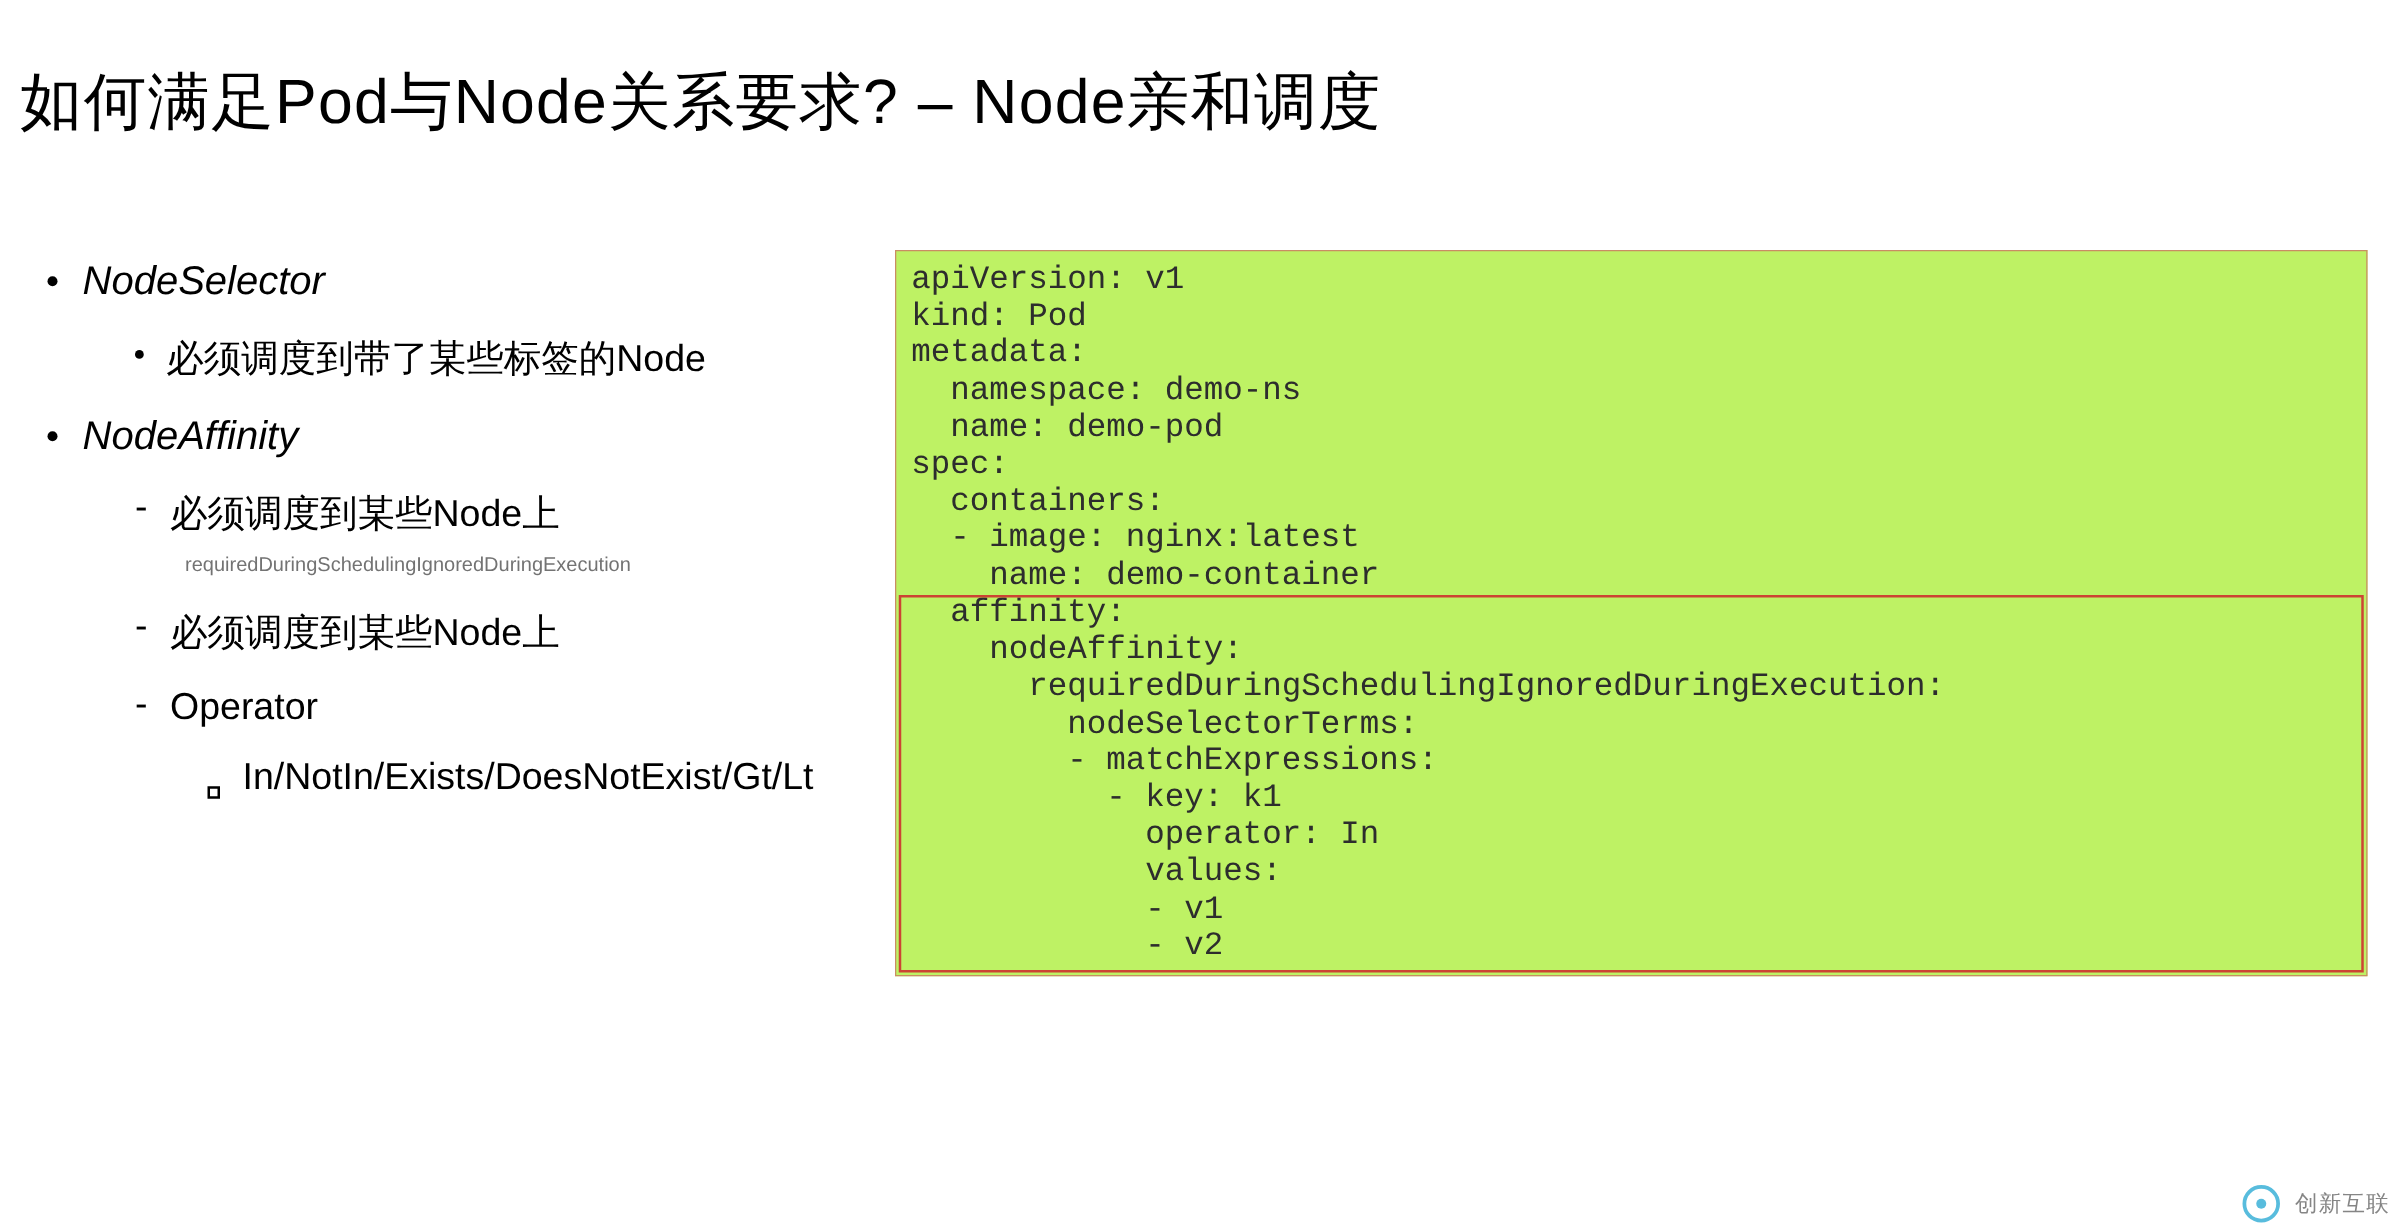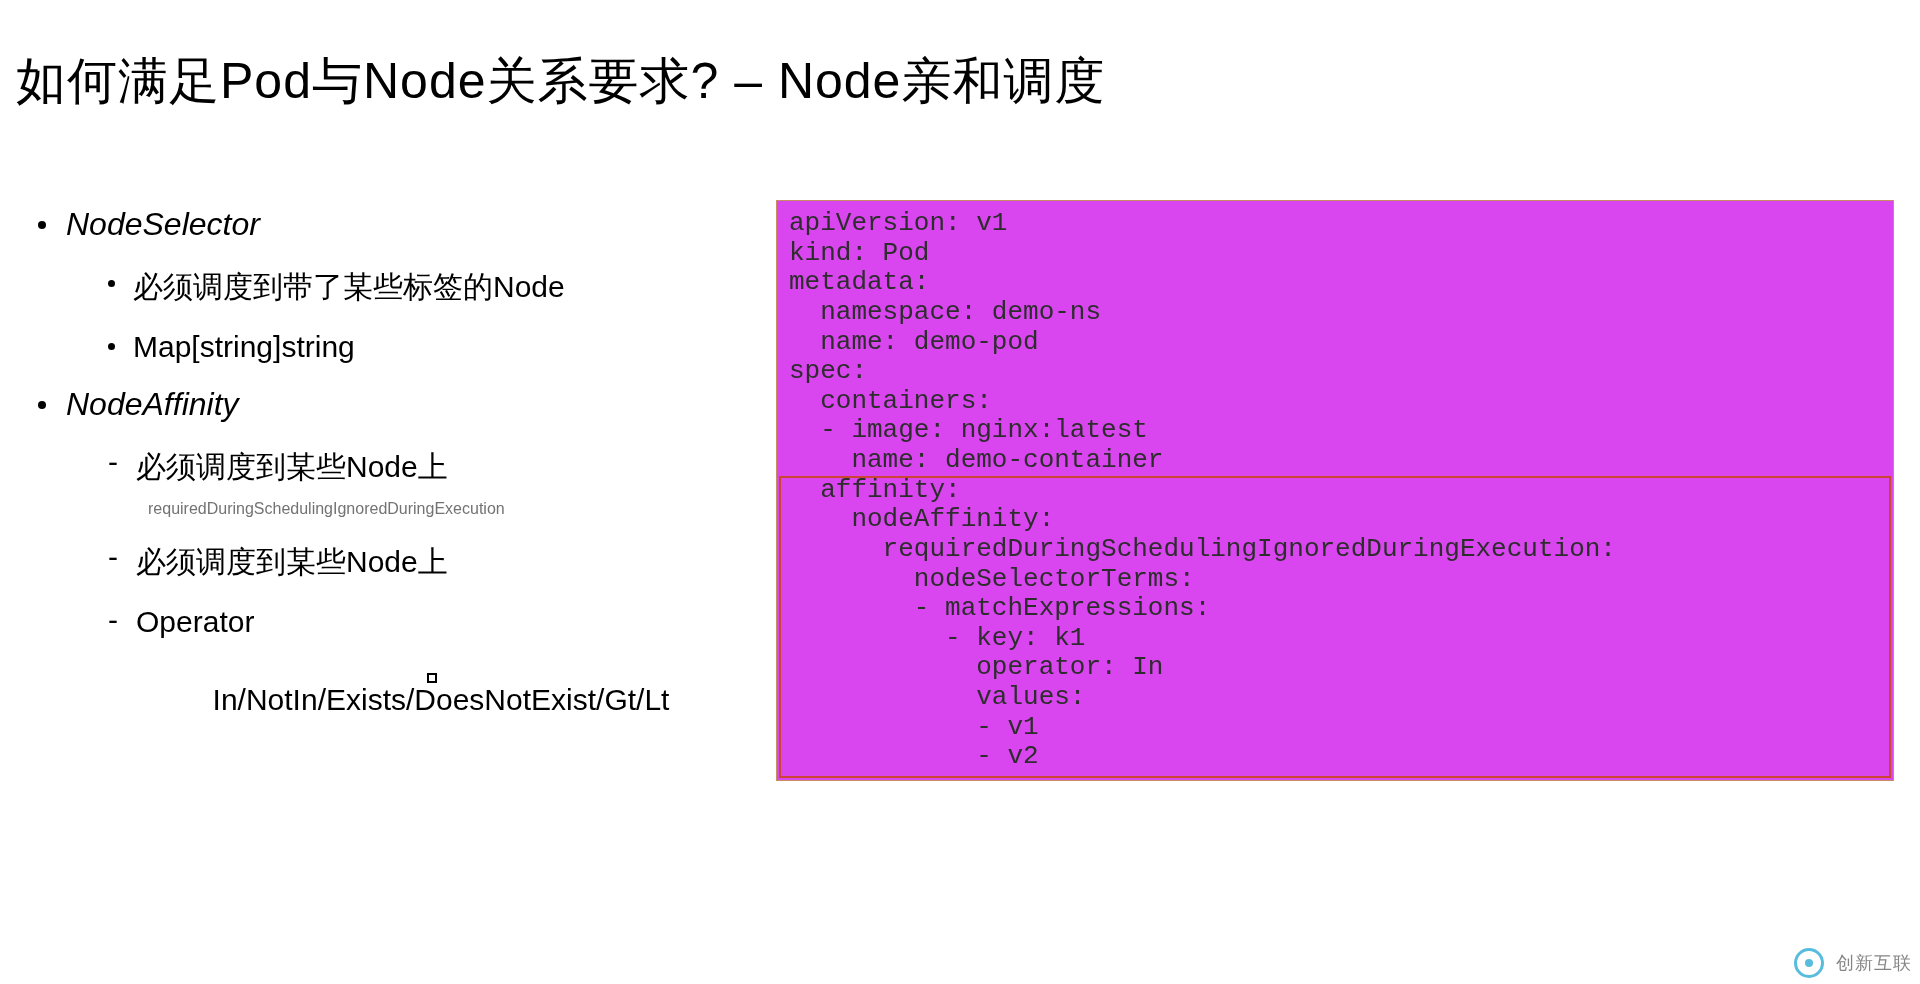--- a/index.html
+++ b/index.html
@@ -18,21 +18,20 @@
     .main-title {
       font-size: 50px;
       font-weight: 400;
       color: #000;
       margin-bottom: 85px;
       letter-spacing: 1px;
       margin-top: 20px;
     }
     .content-row {
       display: flex;
-      gap: 60px;
     }
     .left-col {
       flex: 0 0 700px;
       padding-left: 22px;
     }
     .right-col {
       flex: 1;
       padding-right: 10px;
     }
     .section-head {
@@ -81,45 +80,44 @@
     }
     .sub-bullet-detail {
       font-size: 16px;
       color: #737373;
       margin-left: 110px;
       margin-bottom: 24px;
       margin-top: -10px;
     }
     .nested-row {
       display: flex;
-      align-items: center;
+      align-items: flex-end;
       margin-left: 128px;
       margin-bottom: 34px;
-      flex-direction: column;
     }
     .square-bullet {
       width: 10px;
       height: 10px;
       border: 2px solid #000;
       margin-right: 18px;
       margin-top: 12px;
       flex-shrink: 0;
     }
     .nested-text {
       font-size: 30px;
       color: #000;
     }
     .right-intro {
       font-size: 30px;
       color: #000;
       margin-bottom: 24px;
       margin-left: 10px;
     }
     .code-box {
-      background: #d946ef;
+      background: #bef264;
       border: 1px solid #c98d63;
       padding: 8px 12px;
       position: relative;
     }
     .code-text {
       font-family: "Courier New", Courier, monospace;
       font-size: 26px;
       line-height: 1.14;
       color: #2d2d2d;
       white-space: pre;
@@ -172,24 +170,20 @@
 
   <div class="left-col">
 
     <div class="section-head">
       <span class="dot-bullet"></span>
       <span class="section-title">NodeSelector</span>
     </div>
     <div class="sub-bullet-row">
       <span class="dot-sm"></span>
       <span class="sub-bullet-text">必须调度到带了某些标签的Node</span>
-    </div>
-    <div class="sub-bullet-row">
-      <span class="dot-sm"></span>
-      <span class="sub-bullet-text">Map[string]string</span>
     </div>
 
     <div class="section-head gap-md">
       <span class="dot-bullet"></span>
       <span class="section-title">NodeAffinity</span>
     </div>
 
     <div class="sub-bullet-row">
       <span class="dash-mark">-</span>
       <span class="sub-bullet-text">必须调度到某些Node上</span>

